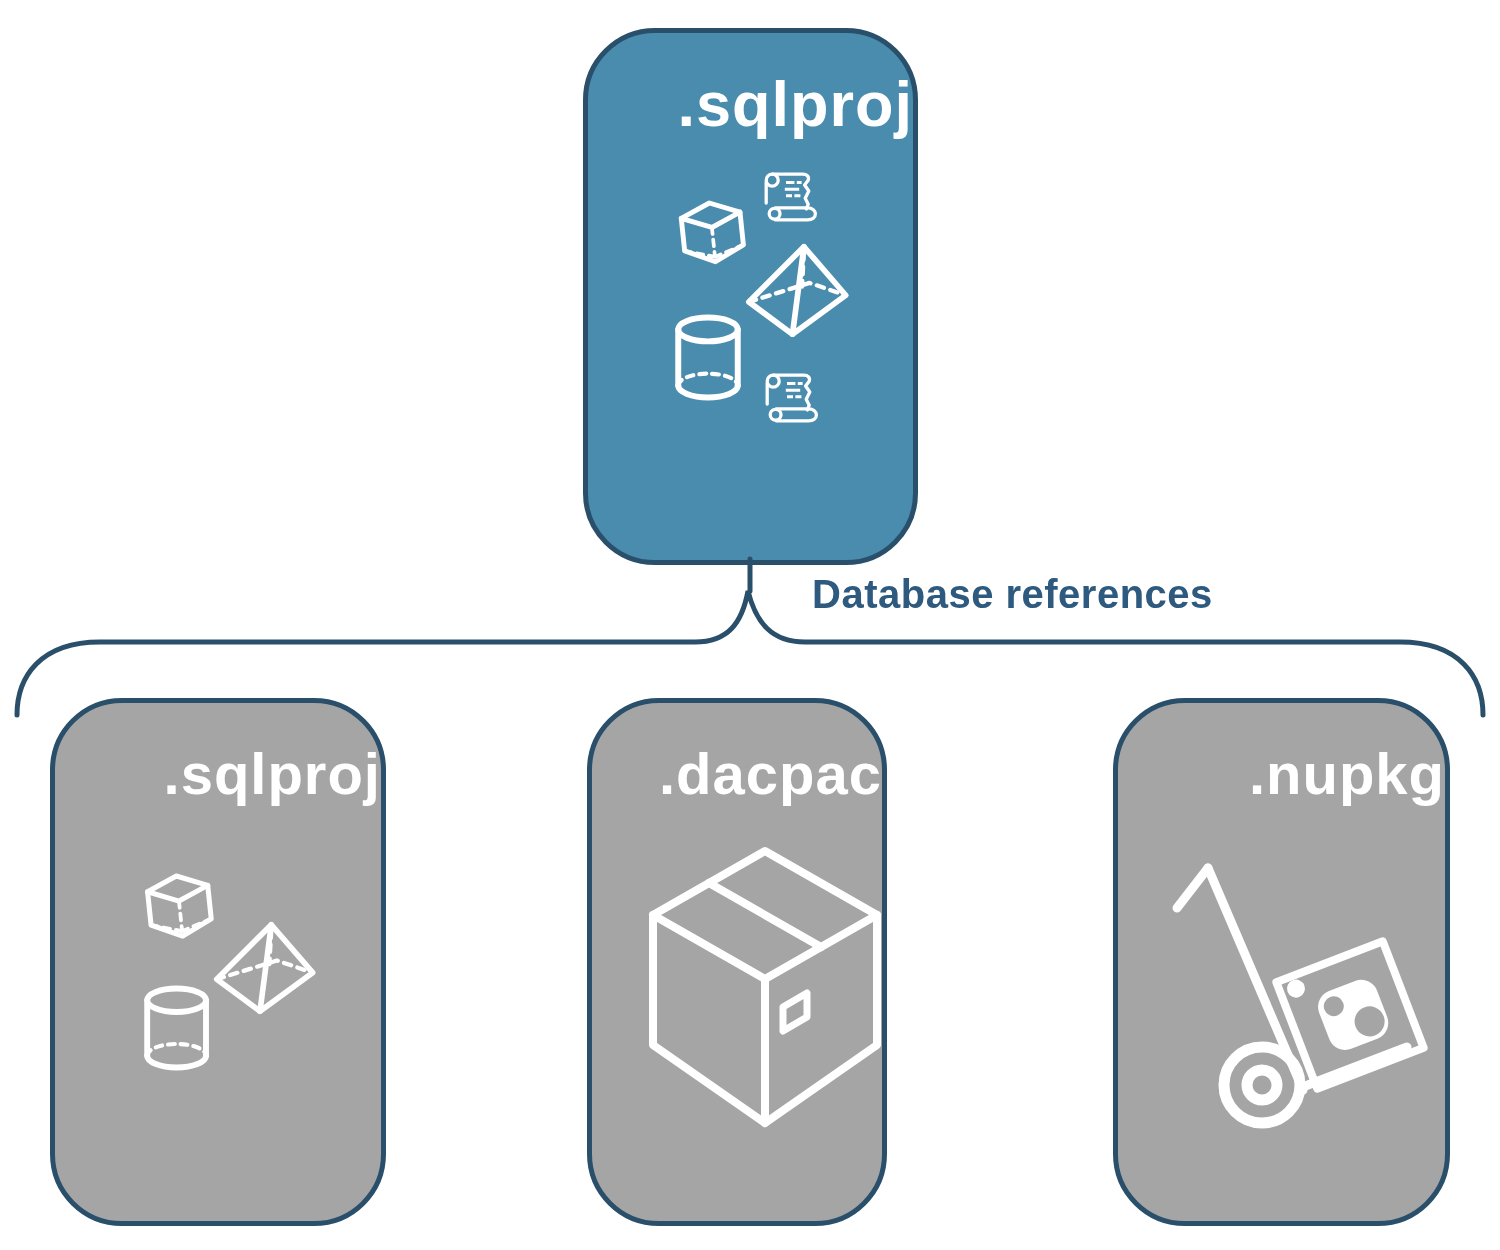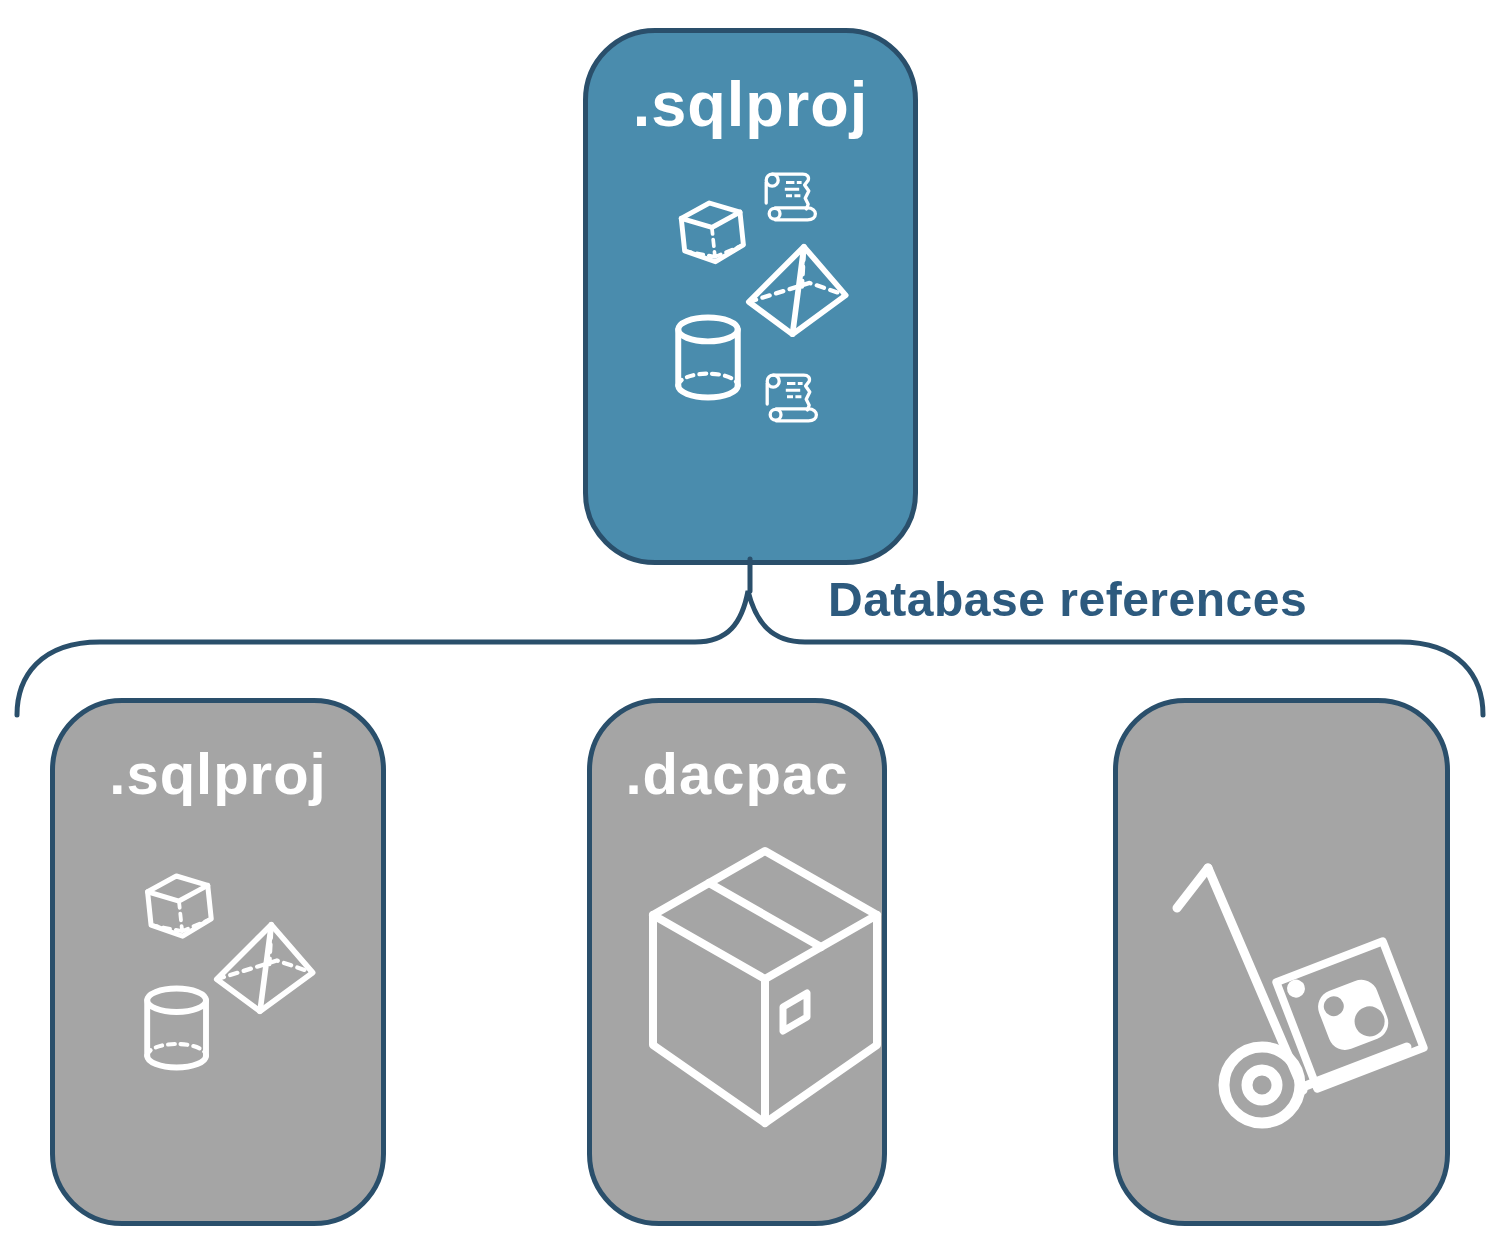--- a/index.html
+++ b/index.html
@@ -8,43 +8,42 @@
     width:1500px;height:1250px;
     background:#ffffff;
     font-family:"Liberation Sans", sans-serif;
     overflow:hidden;
   }
   .node{
     position:absolute;
     border:5px solid #2a4f6b;
     border-radius:72px;
     box-sizing:border-box;
-    text-align:center;
+    text-align:right;
   }
   .node-teal{background:#4a8cad;}
   .node-gray{background:#a5a5a5;}
   .node-title{
     color:#ffffff;
     font-weight:700;
     letter-spacing:1px;
     line-height:1;
   }
   .node-top .node-title{margin-top:40px;font-size:63px;}
   .node-bottom .node-title{margin-top:42px;font-size:58px;}
   .icon-wrap{position:absolute;}
   .brace-svg{position:absolute;left:0;top:555px;}
   .ref-label{
     position:absolute;
     left:812px;top:572px;
-    font-size:48px;
+    font-size:40px;
     font-weight:700;
     color:#2d5a7e;
     letter-spacing:0.5px;
     white-space:nowrap;
-    margin-left:16px;
   }
   svg{display:block;}
 </style>
 </head>
 <body>
 
 <div class="canvas">
 
   <svg width="0" height="0" style="position:absolute" aria-hidden="true">
     <defs>
@@ -111,20 +110,21 @@
         <path d="M120,6 L232,70 L120,134 L8,70 Z"></path>
         <path d="M64,38 L176,102"></path>
         <path d="M8,70 L8,200 L120,278 L120,134"></path>
         <path d="M232,70 L232,200 L120,278"></path>
         <path d="M138,162 L162,148 L162,172 L138,186 Z" stroke-width="7"></path>
       </g>
     </svg>
   </div>
 
   <div class="node node-gray node-bottom" style="left:1113px;top:698px;width:337px;height:528px;">
+    <div class="node-title">.nupkg</div>
     <svg class="icon-wrap" style="left:52px;top:152px;" width="260" height="295" viewBox="0 0 260 295">
       <g fill="none" stroke="#ffffff" stroke-linecap="round">
         <path d="M7,53 L38,13" stroke-width="9"></path>
         <path d="M38,13 L133,235" stroke-width="9"></path>
         <path d="M130,233 L237,192" stroke-width="9"></path>
         <circle cx="92" cy="230" r="38" stroke-width="11"></circle>
         <circle cx="92" cy="230" r="15" stroke-width="11"></circle>
       </g>
       <g transform="translate(180,160) rotate(-21)">
         <rect x="-57" y="-57" width="114" height="114" fill="none" stroke="#ffffff" stroke-width="8" stroke-linejoin="round"></rect>

